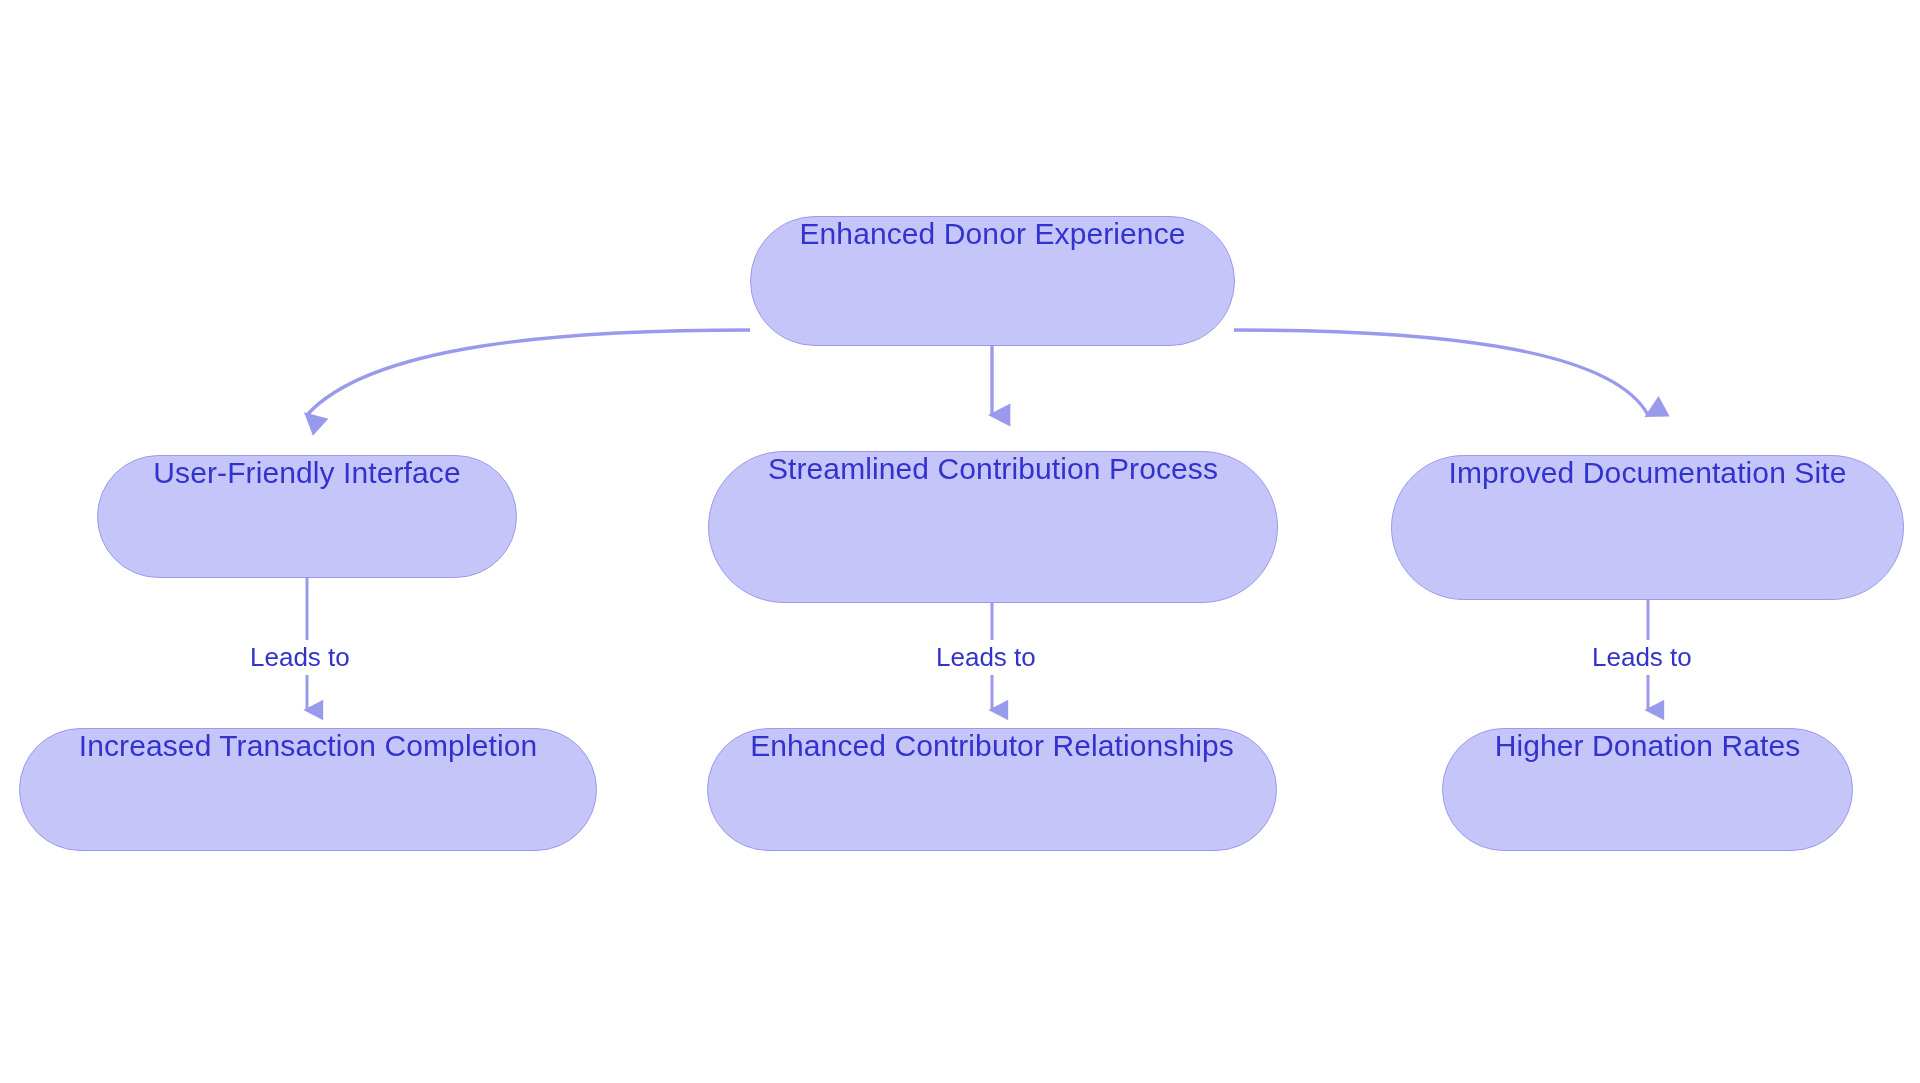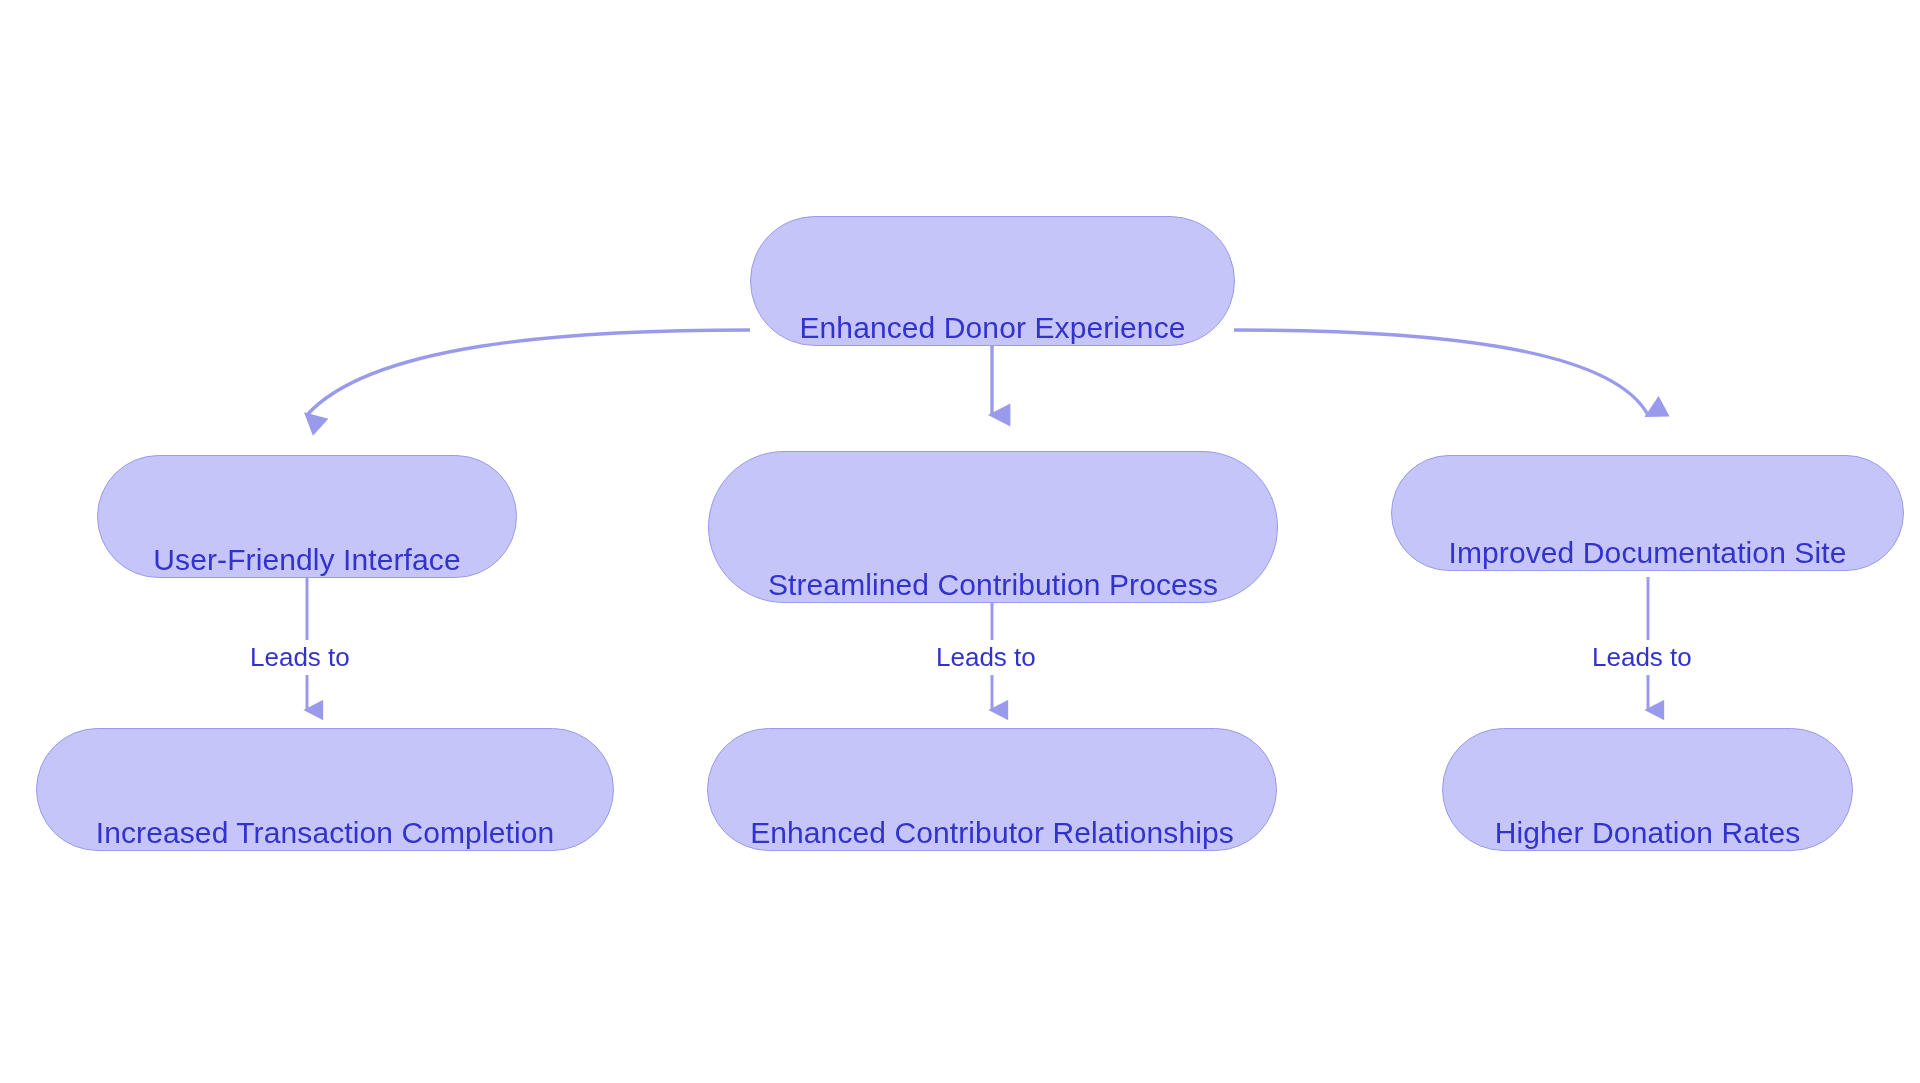--- a/index.html
+++ b/index.html
@@ -6,21 +6,21 @@
   body{
     width:1920px;height:1083px;
     background:#ffffff;
     font-family:"Liberation Sans","DejaVu Sans",sans-serif;
     overflow:hidden;
   }
   #stage{position:relative;width:1920px;height:1083px;}
   #edges{position:absolute;left:0;top:0;width:1920px;height:1083px;}
   .node{
     position:absolute;
-    display:flex;align-items:flex-end;justify-content:center;
+    display:flex;align-items:flex-start;justify-content:center;
     background:#c5c5f9;
     border:1.6px solid #9a9aed;
     box-sizing:border-box;
     border-radius:999px;
     color:#3232cd;
     font-size:30px;
     font-weight:400;
     letter-spacing:.1px;
     white-space:nowrap;
     text-align:center;
@@ -63,29 +63,29 @@
   </div>
 
   <div class="node" style="left:97px;top:455px;width:420px;height:123px;">
     <span>User-Friendly Interface</span>
   </div>
 
   <div class="node" style="left:708px;top:451px;width:570px;height:152px;">
     <span>Streamlined Contribution Process</span>
   </div>
 
-  <div class="node" style="left:1391px;top:455px;width:513px;height:116px;">
+  <div class="node" style="left:1391px;top:455px;width:513px;height:145px;">
     <span>Improved Documentation Site</span>
   </div>
 
   <div class="edge-label" style="left:243px;top:640px;">Leads to</div>
   <div class="edge-label" style="left:929px;top:640px;">Leads to</div>
   <div class="edge-label" style="left:1585px;top:640px;">Leads to</div>
 
-  <div class="node" style="left:36px;top:728px;width:578px;height:123px;">
+  <div class="node" style="left:19px;top:728px;width:578px;height:123px;">
     <span>Increased Transaction Completion</span>
   </div>
 
   <div class="node" style="left:707px;top:728px;width:570px;height:123px;">
     <span>Enhanced Contributor Relationships</span>
   </div>
 
   <div class="node" style="left:1442px;top:728px;width:411px;height:123px;">
     <span>Higher Donation Rates</span>
   </div>

